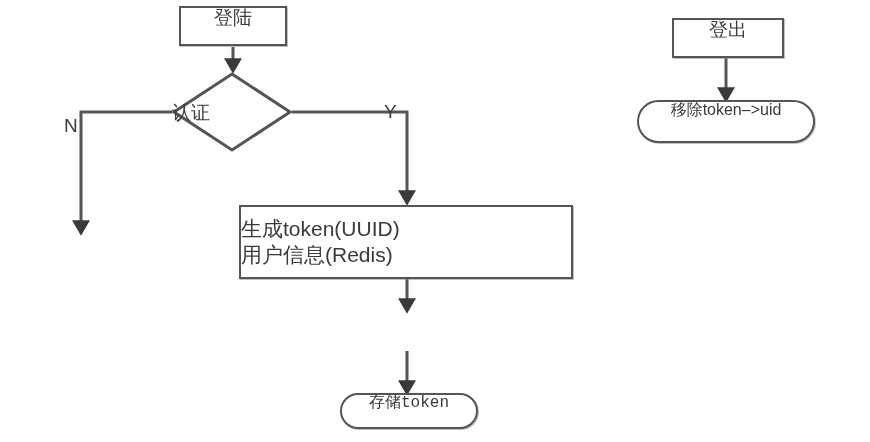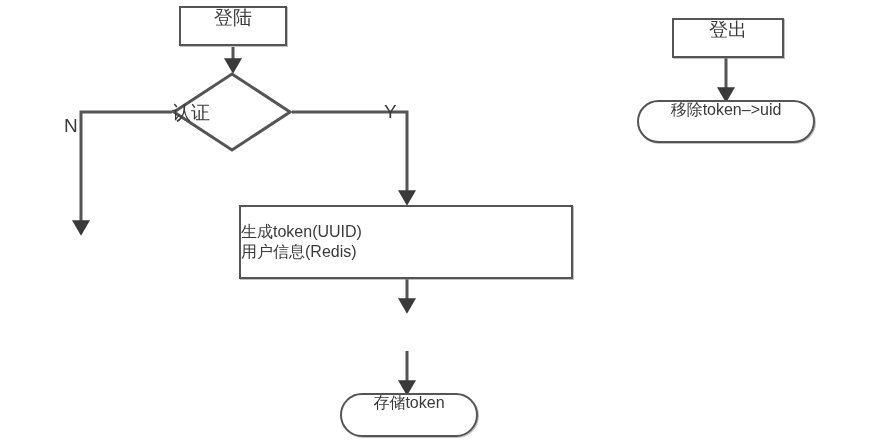--- a/index.html
+++ b/index.html
@@ -44,21 +44,21 @@
   .rounded {
     border: 2px solid #555555;
     border-radius: 22px;
     box-shadow: 1px 1px 0 rgba(140,140,140,0.55);
     font-size: 16px;
     line-height: 1.0;
   }
   .multiline {
     flex-direction: column;
     justify-content: center;
-    font-size: 16px;
+    font-size: 21px;
     line-height: 1.26;
   }
   .multiline .line {
     display: block;
     white-space: nowrap;
   }
   .diamond-wrap {
     position: absolute;
     z-index: 2;
     display: flex;
@@ -131,21 +131,21 @@
 
   <span class="edge-label" style="left:384px; top:102px;">Y</span>
 
 
   <div class="node rect multiline" style="left:239px; top:205px; width:334px; height:74px;">
     <span class="line">生成token(UUID)</span>
     <span class="line">用户信息(Redis)</span>
   </div>
 
 
-  <div class="node rounded" style="left:340px; top:393px; width:138px; height:44px;">
+  <div class="node rounded" style="left:340px; top:393px; width:138px; height:36px;font-family:Liberation Mono, monospace;">
     <span>存储token</span>
   </div>
 
   <div class="node rect" style="left:672px; top:18px; width:112px; height:40px;">
     <span>登出</span>
   </div>
 
   <div class="node rounded" style="left:637px; top:100px; width:178px; height:43px;">
     <span>移除token–&gt;uid</span>
   </div>

